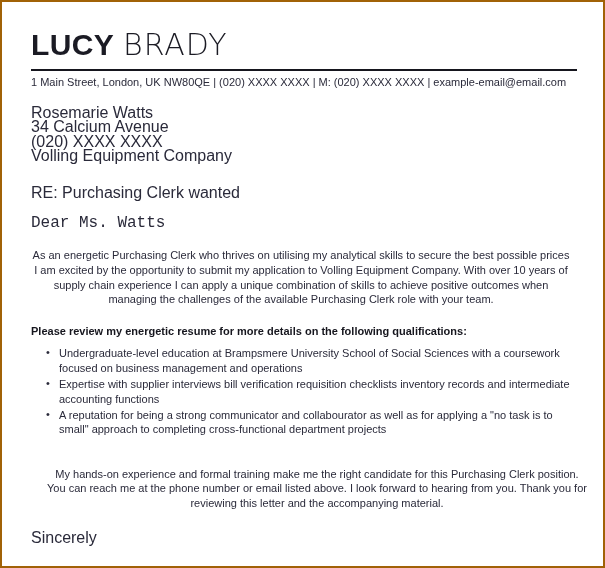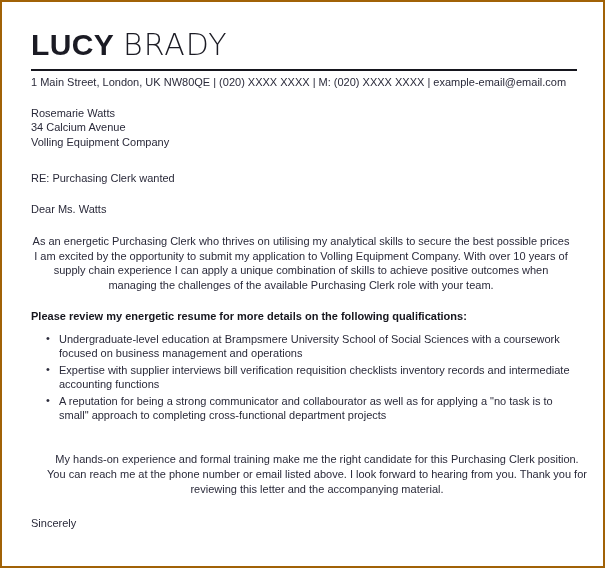--- a/index.html
+++ b/index.html
@@ -57,35 +57,36 @@
     width: 546px;
   }
   .contact {
     font-size: 11px;
     line-height: 14px;
     color: #2a2a3a;
     margin-top: 4px;
     white-space: nowrap;
   }
   .block {
-    font-size: 11px;
+    font-size: 16px;
     line-height: 14.4px;
     color: #2a2a3a;
   }
   .recipient {
     margin-top: 17px;
   }
   .recipient div {
     white-space: nowrap;
   }
   .subject {
     margin-top: 22px;
   }
   .salutation {
     margin-top: 16px;
+    font-family: Liberation Mono, monospace;
   }
   .para {
     margin-top: 18px;
     font-size: 11px;
     line-height: 14.6px;
     color: #2a2a3a;
     width: 540px;
     text-align: center;
   }
   .lead-in {
@@ -134,20 +135,21 @@
       <div class="name-line">
         <span class="name-first">LUCY</span><span>&nbsp;</span><span class="name-last">BRADY</span>
       </div>
       <div class="rule"></div>
       <div class="contact">1 Main Street, London, UK NW80QE  |  (020) XXXX XXXX  |  M: (020) XXXX XXXX  |  example-email@email.com</div>
     </div>
 
     <div class="block recipient">
       <div>Rosemarie Watts</div>
       <div>34 Calcium Avenue</div>
+      <div>(020) XXXX XXXX</div>
       <div>Volling Equipment Company</div>
     </div>
 
     <div class="block subject">RE: Purchasing Clerk wanted</div>
 
     <div class="block salutation">Dear Ms. Watts</div>
 
     <div class="para">As an energetic Purchasing Clerk who thrives on utilising my analytical skills to secure the best possible prices I am excited by the opportunity to submit my application to Volling Equipment Company. With over 10 years of supply chain experience I can apply a unique combination of skills to achieve positive outcomes when managing the challenges of the available Purchasing Clerk role with your team.</div>
 
     <div class="lead-in">Please review my energetic resume for more details on the following qualifications:</div>

